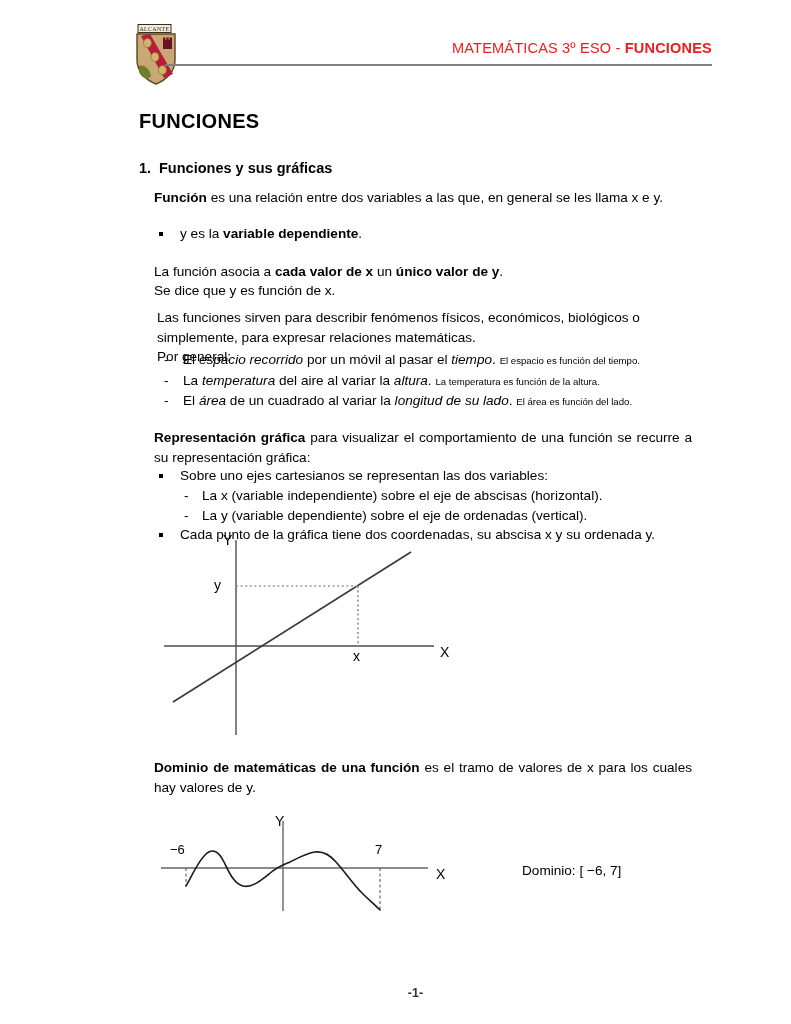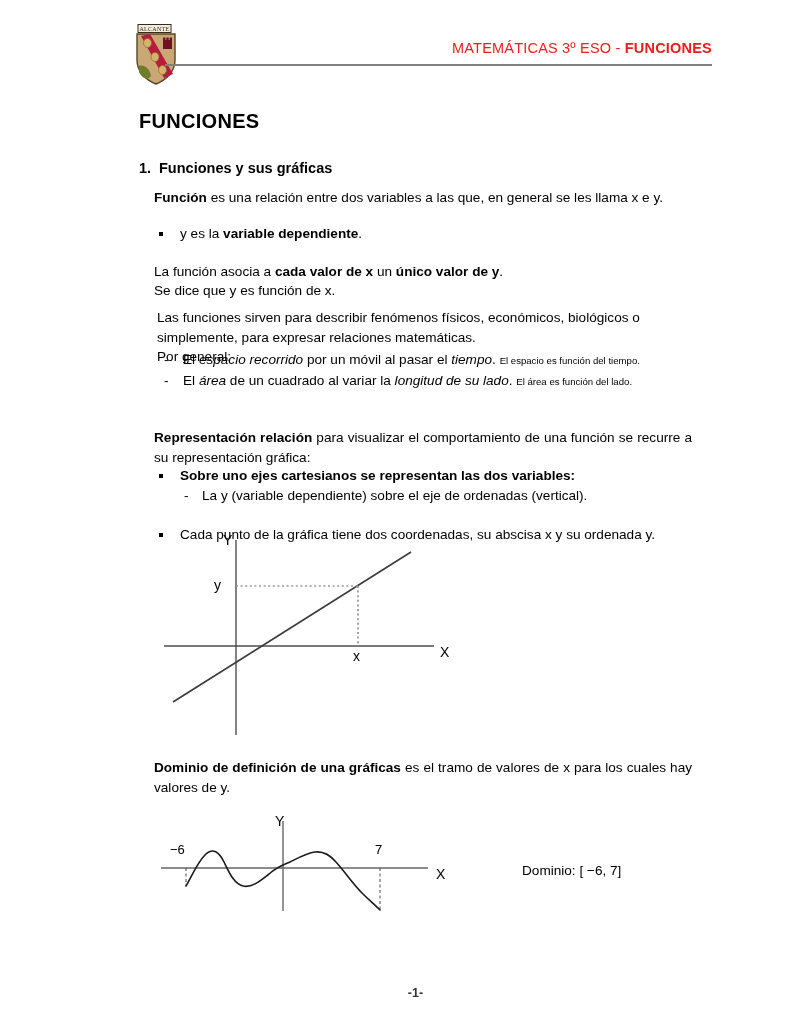--- a/index.html
+++ b/index.html
@@ -199,34 +199,39 @@
   <div class="para" style="left:154px; top:281px; width:538px;">Se dice que y es función de x.</div>
 
   <div class="para" style="left:157px; top:347px; width:538px;">Por general:</div>
 
   <ul class="dash" style="position:absolute; left:157px; top:350px; width:545px;">
     <li>
       <span>El </span><i>espacio recorrido</i><span> por un móvil al pasar el </span><i>tiempo</i><span>.</span>
       <span class="small">El espacio es función del tiempo.</span>
     </li>
     <li>
+      <span>La </span><i>temperatura</i><span> del aire al variar la </span><i>altura</i><span>.</span>
+      <span class="small">La temperatura es función de la altura.</span>
+    </li>
+    <li>
       <span>El </span><i>área</i><span> de un cuadrado al variar la </span><i>longitud de su lado</i><span>.</span>
       <span class="small">El área es función del lado.</span>
     </li>
   </ul>
 
   <div class="para just" style="left:154px; top:428px; width:538px;">
-    <b>Representación relación</b><span> para visualizar el comportamiento de una función se recurre a su representación gráfica:</span>
-  </div>
-
-  <ul class="sq" style="position:absolute; left:154px; top:466px; width:545px;font-weight:bold;">
+    <b>Representación gráfica</b><span> para visualizar el comportamiento de una función se recurre a su representación gráfica:</span>
+  </div>
+
+  <ul class="sq" style="position:absolute; left:154px; top:466px; width:545px;">
     <li>Sobre uno ejes cartesianos se representan las dos variables:</li>
   </ul>
 
   <ul class="dash indent" style="position:absolute; left:172px; top:486px; width:525px;">
+    <li>La x (variable independiente) sobre el eje de abscisas (horizontal).</li>
     <li>La y (variable dependiente) sobre el eje de ordenadas (vertical).</li>
   </ul>
 
   <ul class="sq" style="position:absolute; left:154px; top:525px; width:545px;">
     <li>Cada punto de la gráfica tiene dos coordenadas, su abscisa x y su ordenada y.</li>
   </ul>
 
   <div class="graph" style="left:160px; top:532px; width:340px; height:215px;">
     <svg width="340" height="215" viewBox="0 0 340 215">
 
@@ -240,21 +245,21 @@
 
       <line x1="198" y1="54" x2="198" y2="114" stroke="#9a9a9a" stroke-width="1.8" stroke-dasharray="2,2.6"></line>
     </svg>
     <div class="gl-label" style="left:63px; top:0px;">Y</div>
     <div class="gl-label" style="left:54px; top:45px;">y</div>
     <div class="gl-label" style="left:193px; top:116px;">x</div>
     <div class="gl-label" style="left:280px; top:112px;">X</div>
   </div>
 
   <div class="para just" style="left:154px; top:758px; width:538px;">
-    <b>Dominio de definición de una gráficas</b><span> es el tramo de valores de x para los cuales hay valores de y.</span>
+    <b>Dominio de matemáticas de una función</b><span> es el tramo de valores de x para los cuales hay valores de y.</span>
   </div>
 
   <div class="graph" style="left:155px; top:805px; width:460px; height:125px;">
     <svg width="460" height="125" viewBox="0 0 460 125">
 
       <line x1="6" y1="63" x2="273" y2="63" stroke="#666666" stroke-width="1.4"></line>
 
       <line x1="128" y1="16" x2="128" y2="106" stroke="#666666" stroke-width="1.4"></line>
 
       <line x1="31" y1="63" x2="31" y2="81" stroke="#4d4d4d" stroke-width="1" stroke-dasharray="3,2.5"></line>

